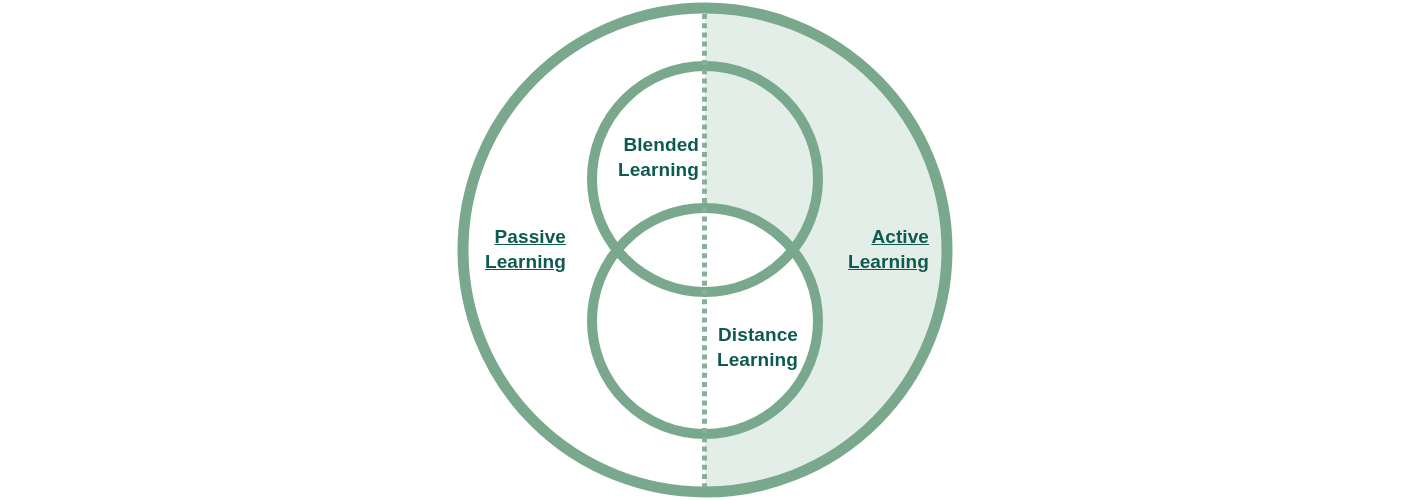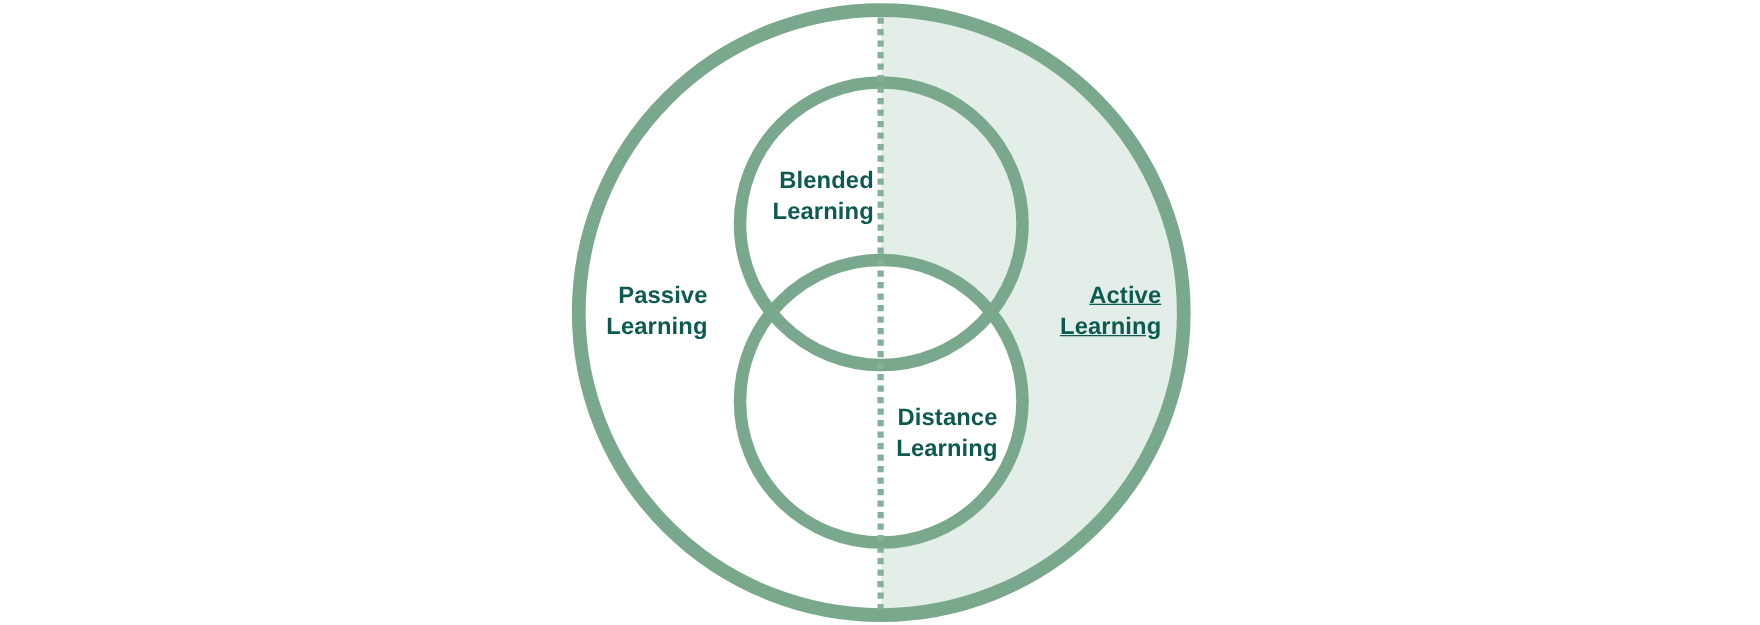--- a/index.html
+++ b/index.html
@@ -42,21 +42,21 @@
   .label{
     position:absolute;
     color:var(--label-text);
     font-size:19px;
     line-height:25px;
     font-weight:700;
     letter-spacing:0.1px;
     white-space:pre-line;
     text-align:right;
   }
-  .label-passive{ left:485px; top:224px; }
+  .label-passive{ left:485px; top:224px;text-decoration:underline; }
   .label-active{ left:848px; top:224px;text-decoration:underline; }
   .label-blended{ left:618px; top:132px; }
   .label-distance{ left:717px; top:322px; }
 </style>
 </head>
 <body>
 
 <div class="stage">
 
   <svg class="diagram-svg" viewBox="0 0 1408 500" aria-hidden="true">

